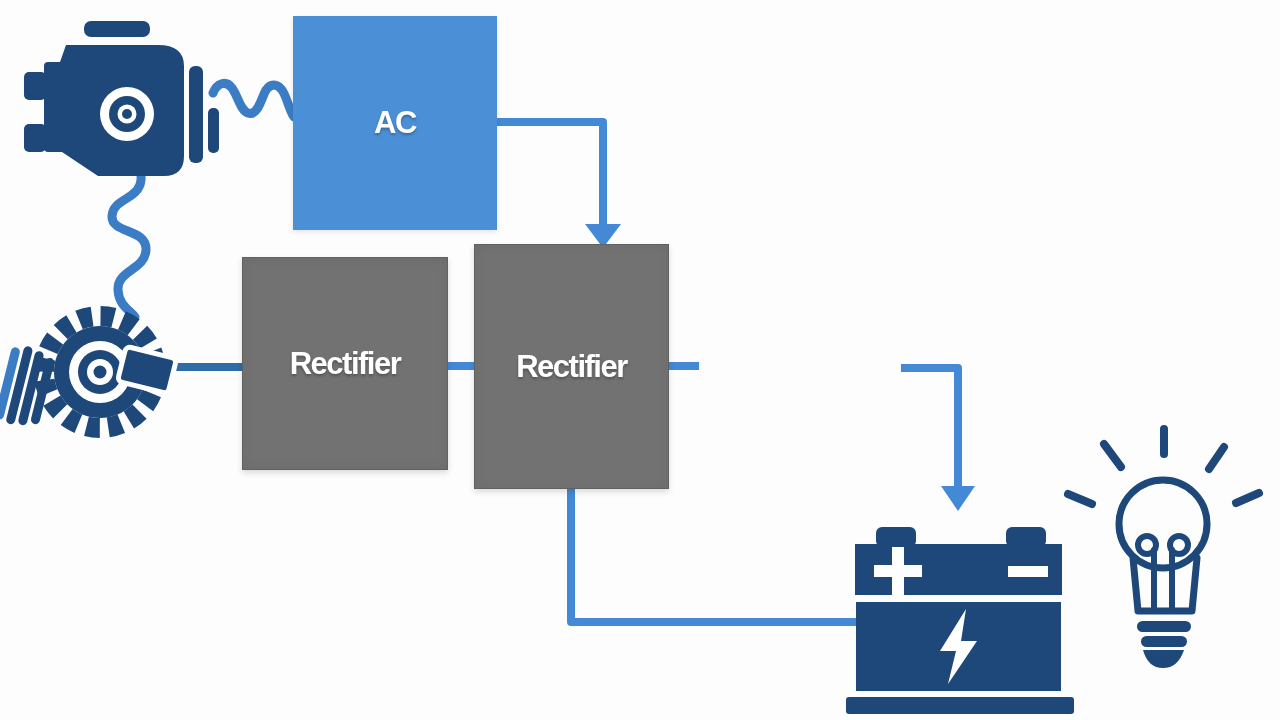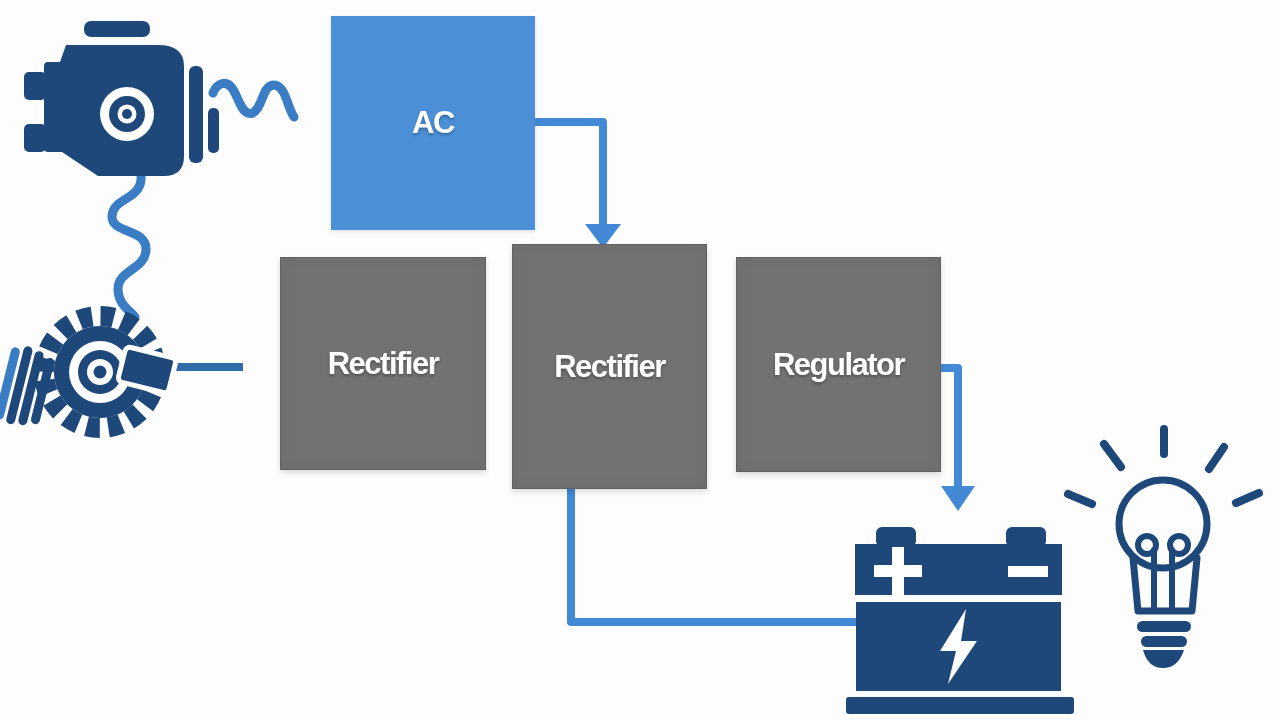--- a/index.html
+++ b/index.html
@@ -11,21 +11,20 @@
   }
   .stage{
     position:relative;width:1280px;height:720px;background:var(--background);
     overflow:hidden;font-family:"Liberation Sans",sans-serif;
   }
   .layer{position:absolute;left:0;top:0;width:1280px;height:720px;}
   .block{
     position:absolute;display:flex;align-items:center;justify-content:center;
     color:var(--white);font-weight:700;font-size:31px;letter-spacing:-1.5px;
     text-shadow:0 2px 3px rgba(0,0,0,.28);
-    margin-left:38px;
   }
   .block.gray{
     background:var(--block_gray);
     border:1px solid rgba(0,0,0,.14);
     box-shadow:0 3px 6px rgba(0,0,0,.14), inset 0 0 14px rgba(0,0,0,.06);
     justify-content:center;
   }
   .block.blue{
     background:var(--ac_box_blue);
     box-shadow:0 2px 5px rgba(0,0,0,.10);
@@ -138,17 +137,14 @@
 
   <div class="block blue" id="ac-block">
     <span>AC</span>
   </div>
   <div class="block gray" id="rectifier-left-block">
     <span>Rectifier</span>
   </div>
   <div class="block gray" id="rectifier-center-block">
     <span>Rectifier</span>
   </div>
-  <div class="block gray" id="regulator-block">
-    <span>Regulator</span>
-  </div>
 
 </div>
 
 </body></html>

